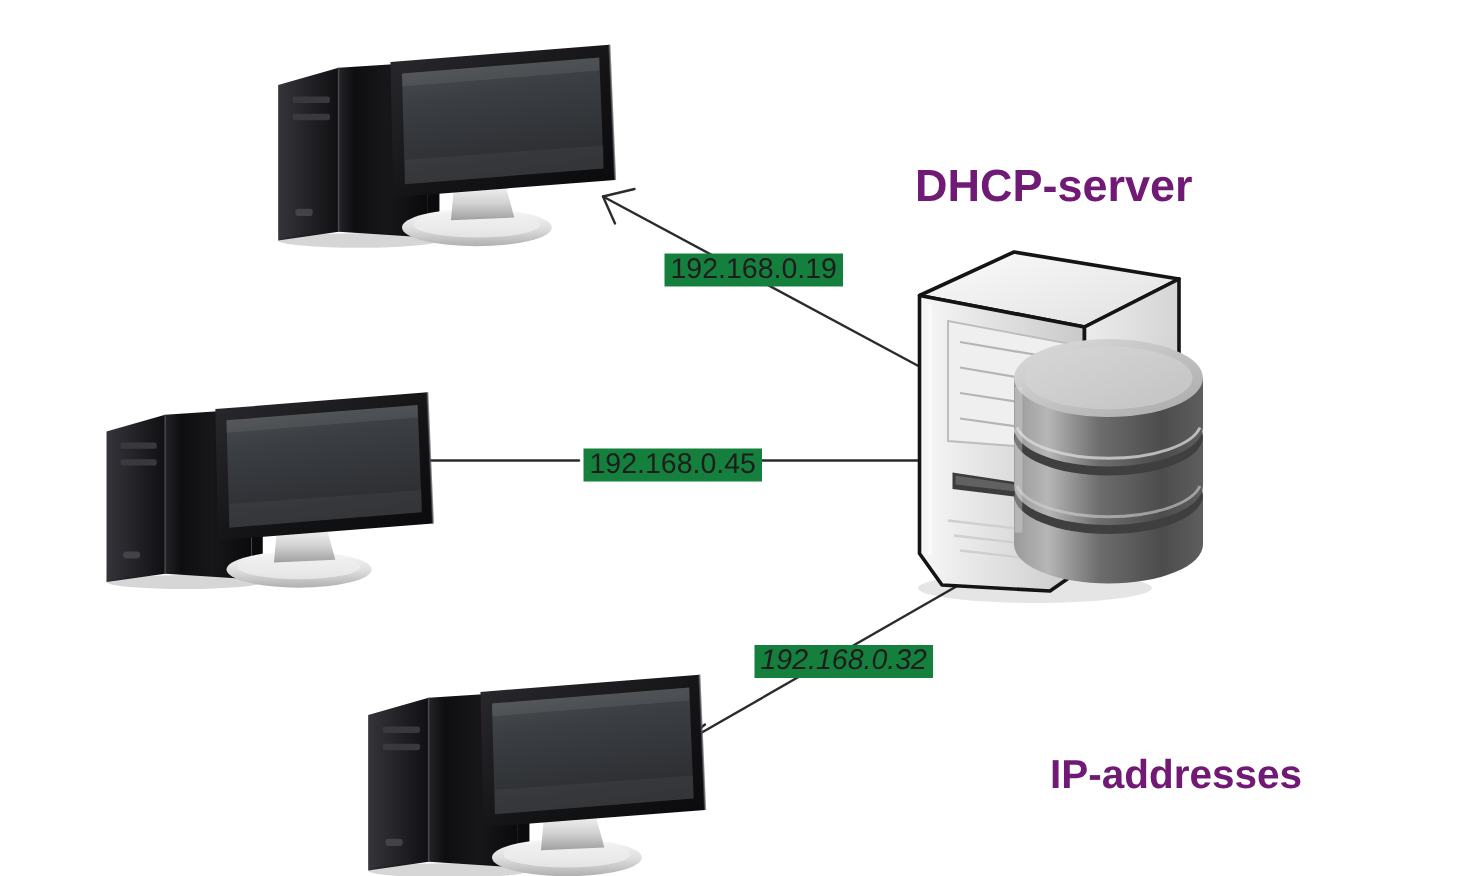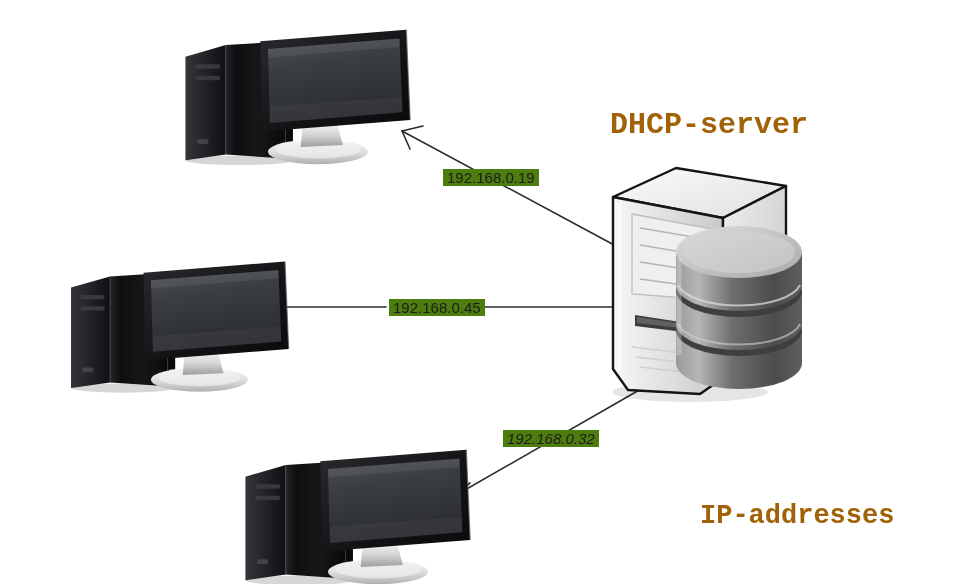--- a/index.html
+++ b/index.html
@@ -17,44 +17,44 @@
   }
   svg.layer {
     position: absolute;
     left: 0;
     top: 0;
     width: 980px;
     height: 584px;
   }
   .label-mono {
     position: absolute;
-    font-family: Liberation Mono, monospace;
+    font-family: Liberation Sans, sans-serif;
     font-weight: bold;
-    color: #a16207;
+    color: #701a75;
     white-space: pre;
     letter-spacing: 0px;
   }
   #dhcp-server-label {
     left: 610px;
     top: 108px;
     font-size: 30px;
   }
   #ip-range-label {
     left: 700px;
     top: 420px;
     font-size: 27px;
     line-height: 1.42;
   }
   .ip-label {
     position: absolute;
     font-family: "Liberation Sans", sans-serif;
-    font-size: 15px;
+    font-size: 19px;
     color: #1d1d1d;
     white-space: nowrap;
-    background: #4d7c0f;
+    background: #15803d;
     padding: 0 4px;
   }
   #ip-label-1 { left: 443px; top: 169px; }
   #ip-label-2 { left: 389px; top: 299px; }
   #ip-label-3 { left: 503px; top: 430px; font-style: italic; }
 </style>
 </head>
 <body>
 
 <div id="canvas">

